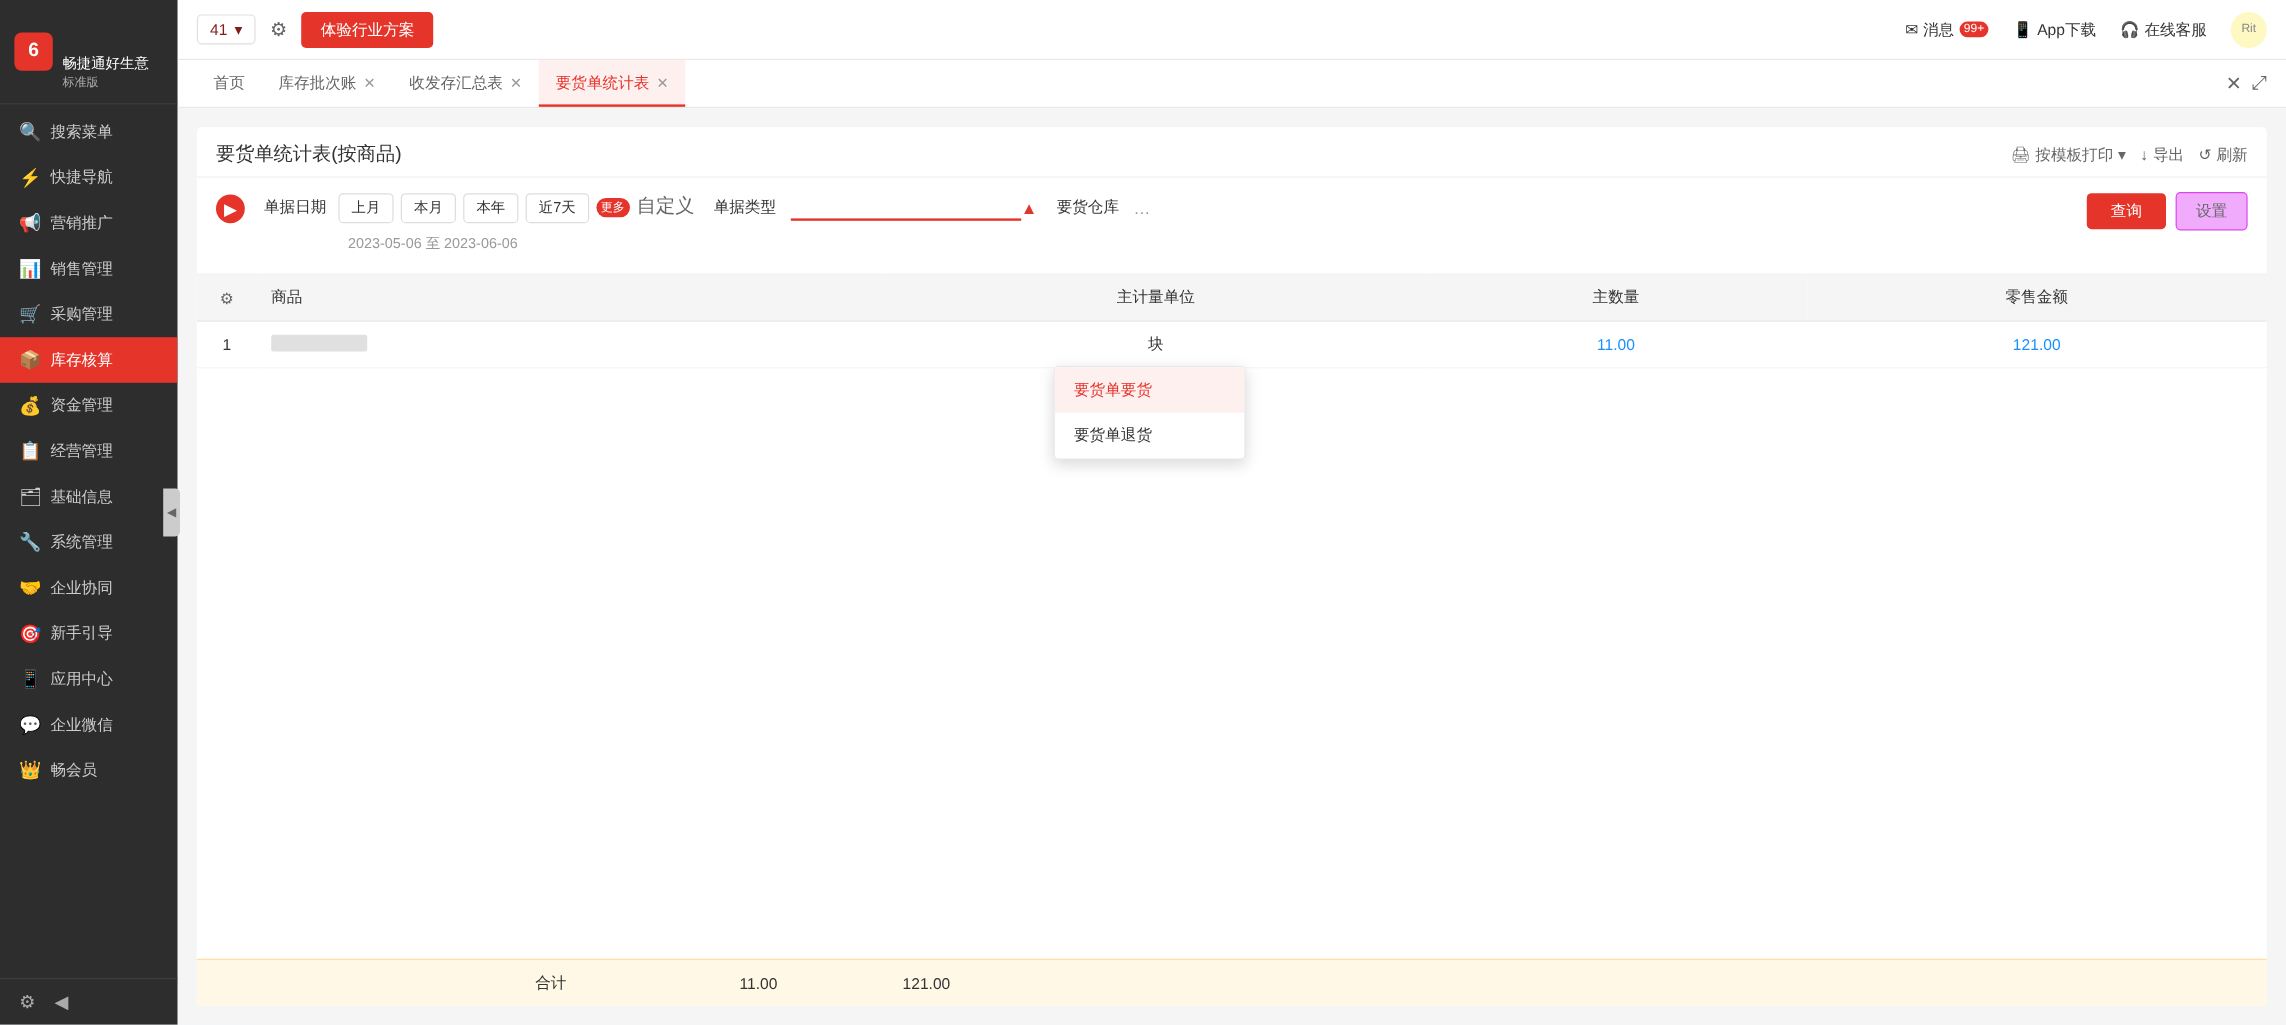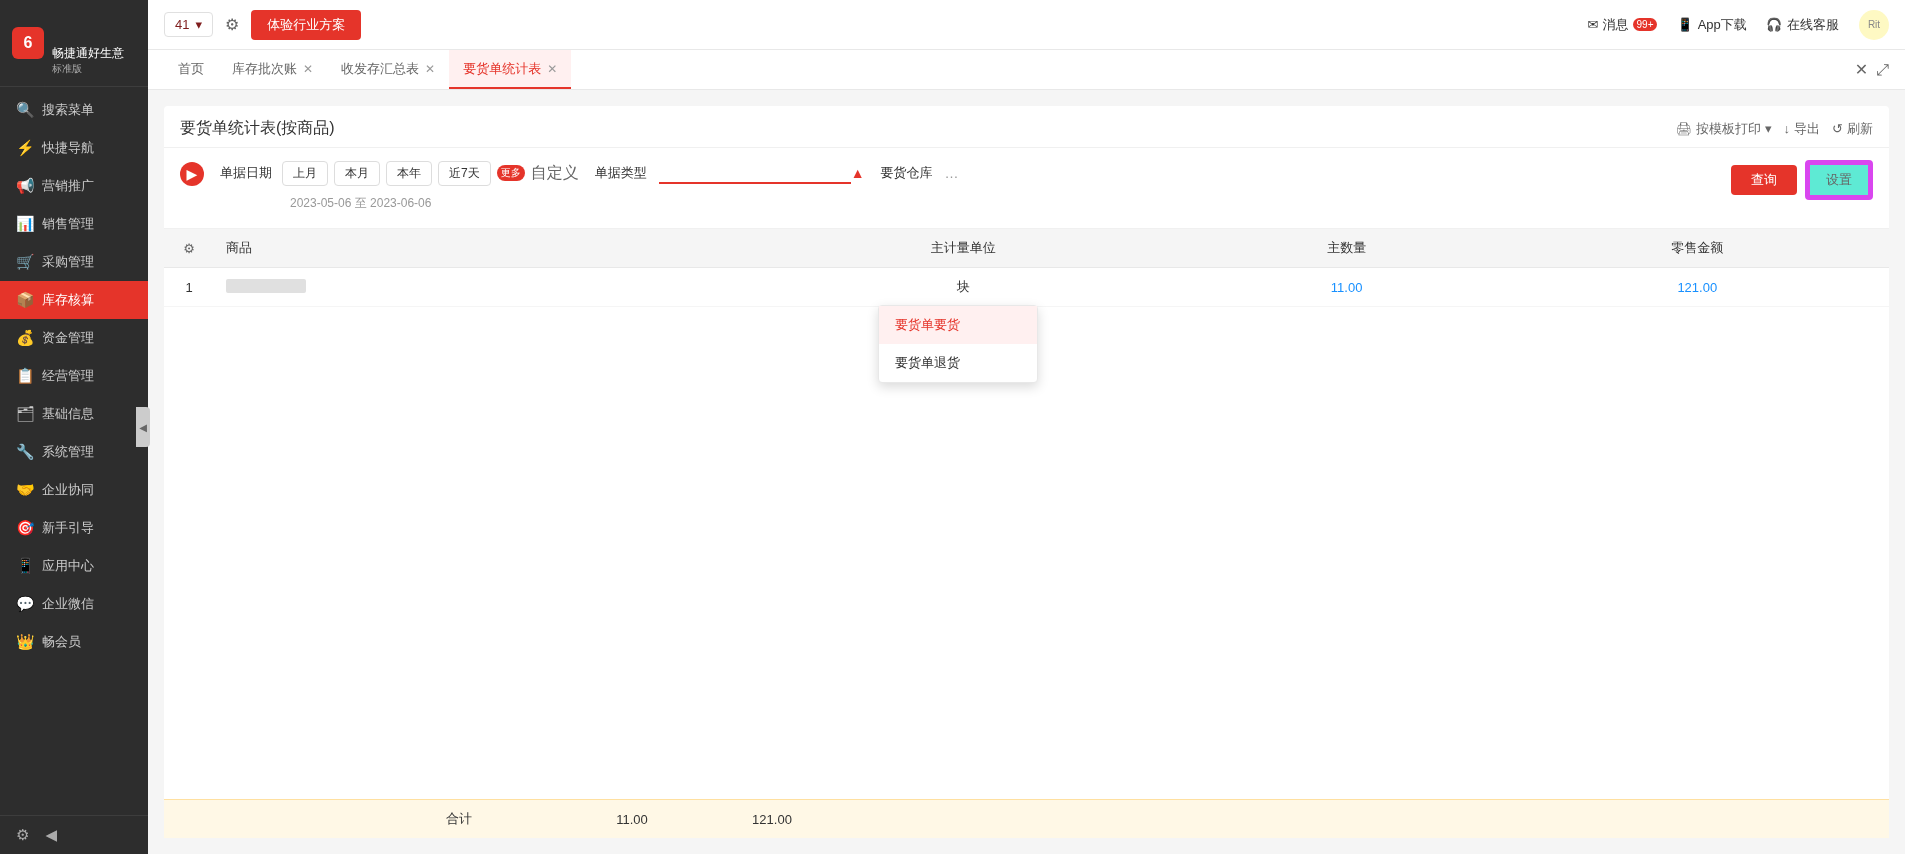--- a/index.html
+++ b/index.html
@@ -244,23 +244,23 @@
     .query-btn {
       background: #e5342a;
       color: white;
       border: none;
       padding: 6px 20px;
       border-radius: 4px;
       cursor: pointer;
       font-size: 13px;
     }
     .set-btn {
-      background: #5eead4;
+      background: #f0abfc;
       color: #666;
-      border: 5px solid #d946ef;
+      border: 1px solid #d946ef;
       padding: 6px 16px;
       border-radius: 4px;
       cursor: pointer;
       font-size: 13px;
     }
 
     
     .dropdown-overlay {
       position: absolute;
       background: white;

